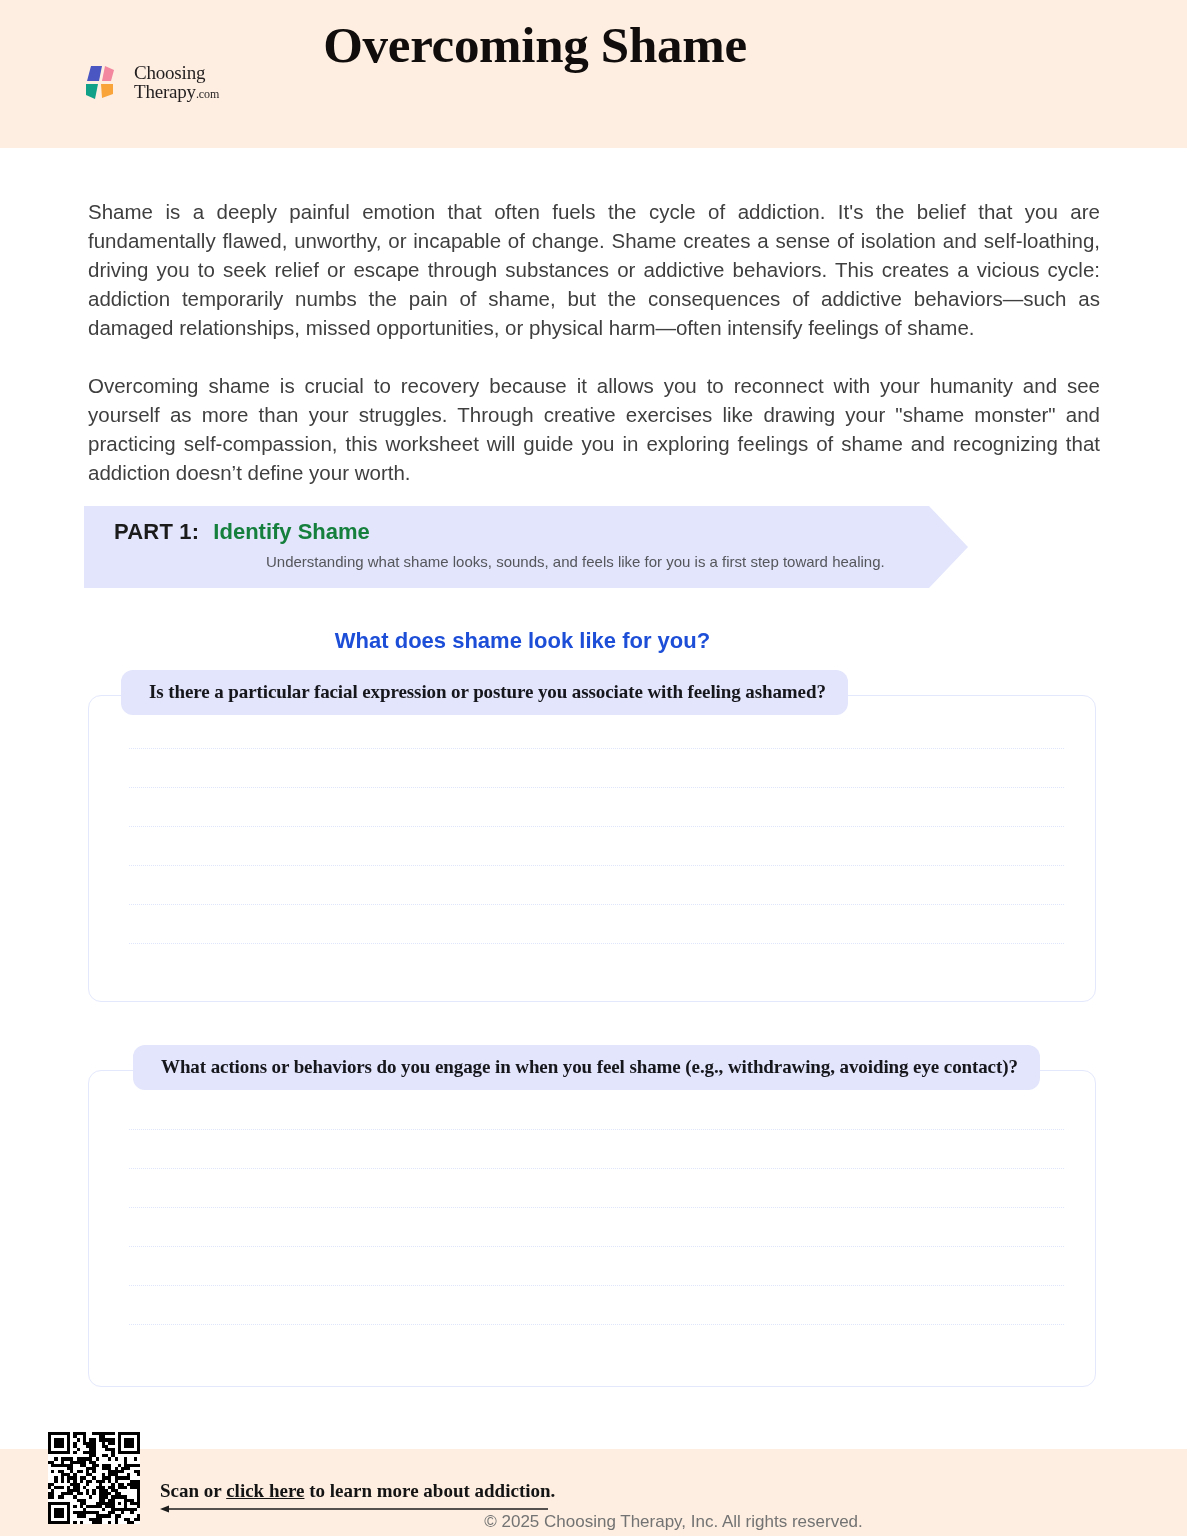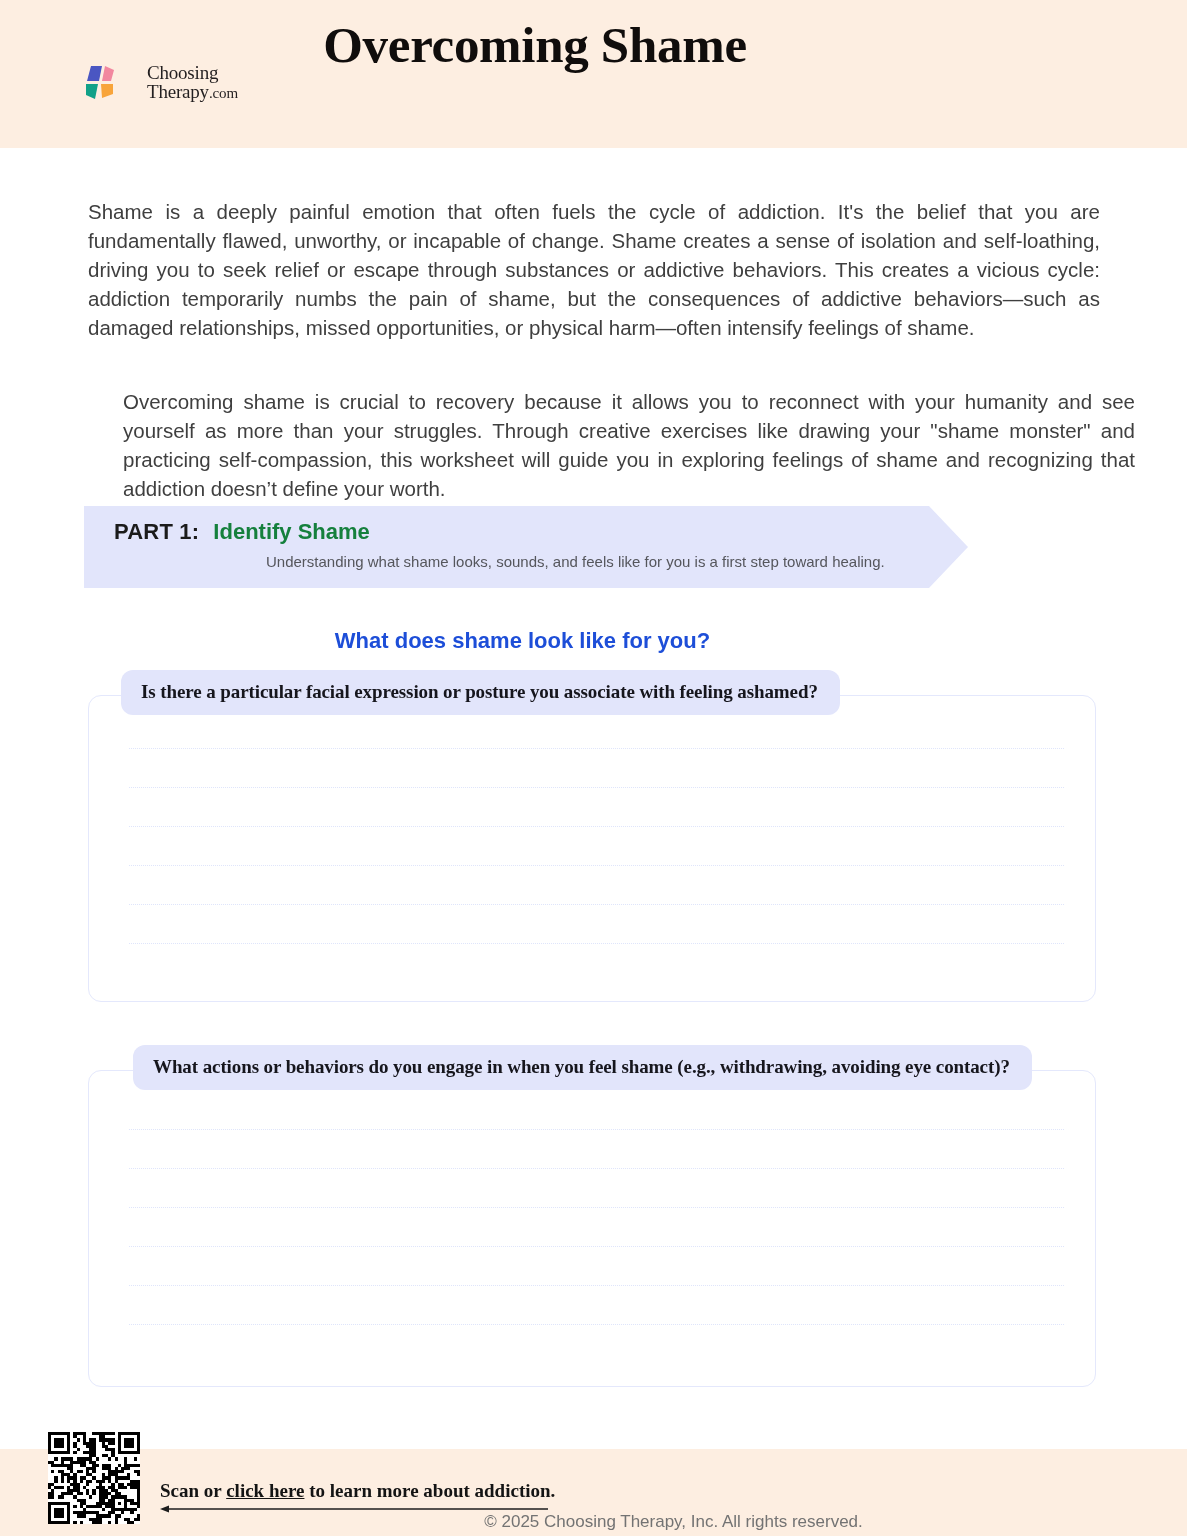--- a/index.html
+++ b/index.html
@@ -22,21 +22,21 @@
     width: 1187px;
     height: 148px;
     background: #fdeee1;
   }
   .logo-wrap {
     position: absolute;
     left: 78px;
     top: 60px;
     display: flex;
     align-items: center;
-    gap: 25px;
+    gap: 12px;
   }
   .logo-mark { width: 44px; height: 44px; display: block; }
   .logo-text {
     display: flex;
     flex-direction: column;
     line-height: 1.0;
   }
   .logo-line1 {
     font-family: "Liberation Serif", serif;
     font-size: 19px;
@@ -48,21 +48,21 @@
     font-family: "Liberation Serif", serif;
     font-size: 19px;
     font-weight: 400;
     color: #231f20;
     letter-spacing: -0.2px;
     display: flex;
     align-items: baseline;
   }
   .logo-dotcom {
     font-family: "Liberation Serif", serif;
-    font-size: 15px;
+    font-size: 12px;
     color: #231f20;
     letter-spacing: -0.1px;
   }
 
   .page-title {
     position: absolute;
     left: 0;
     top: 12px;
     width: 1070px;
     text-align: center;
@@ -79,21 +79,21 @@
     position: absolute;
     left: 88px;
     width: 1012px;
     font-size: 20.5px;
     line-height: 29px;
     color: #3f3f3f;
     text-align: justify;
     font-family: "Liberation Sans", sans-serif;
   }
   #intro-p1 { top: 176px; }
-  #intro-p2 { top: 366px; margin-left: 35px; }
+  #intro-p2 { top: 350px; }
 
   
   .part-banner {
     position: absolute;
     left: 84px;
     top: 506px;
     width: 884px;
     height: 82px;
   }
   .part-banner-shape {
@@ -146,21 +146,21 @@
   
   .q-block { position: absolute; }
   #q-block-1 { left: 88px; top: 670px; width: 1010px; }
   #q-block-2 { left: 88px; top: 1045px; width: 1010px; }
 
   .q-pill {
     position: absolute;
     top: 0;
     background: #e2e5fb;
     border-radius: 12px;
-    padding: 11px 22px 12px 20px;
+    padding: 11px 22px 12px 28px;
     font-family: "Liberation Serif", serif;
     font-weight: 700;
     font-size: 19px;
     color: #16161d;
     white-space: nowrap;
     z-index: 3;
     letter-spacing: -0.1px;
   }
   #q-pill-1 { left: 33px; }
   #q-pill-2 { left: 45px; }

